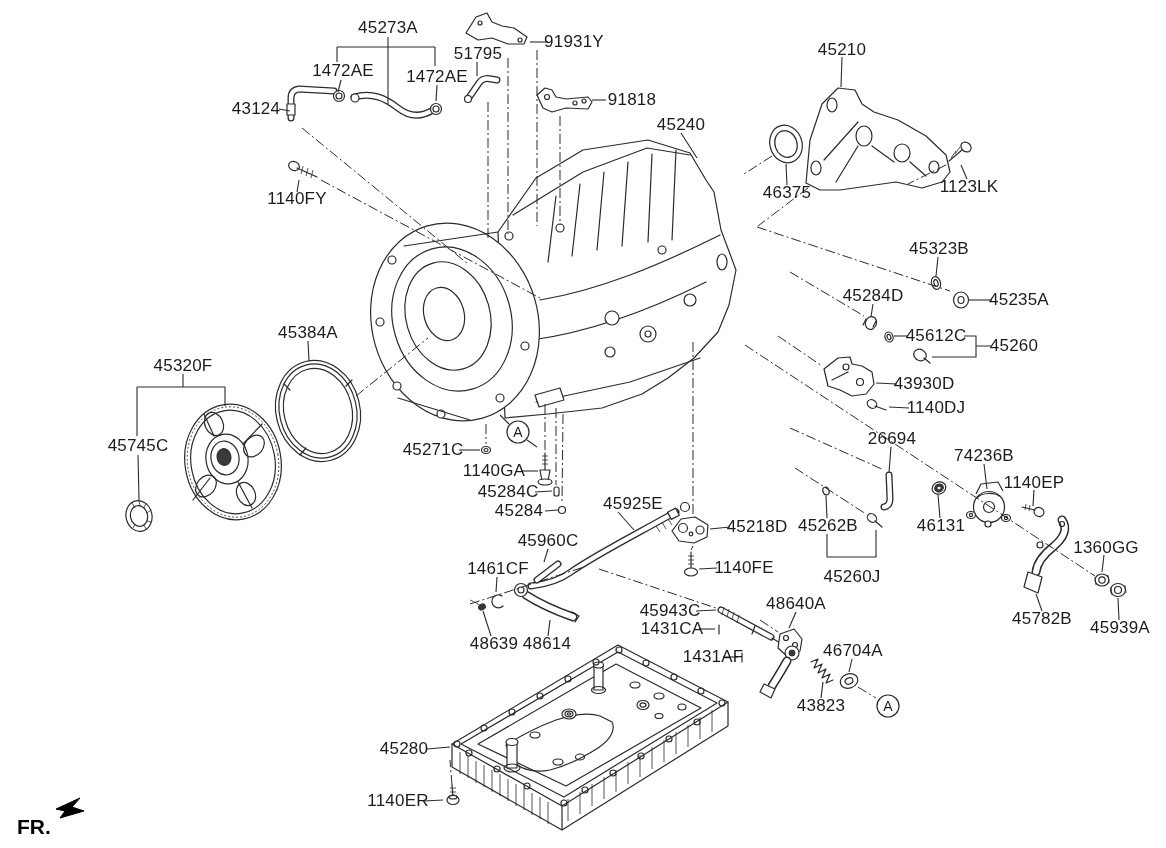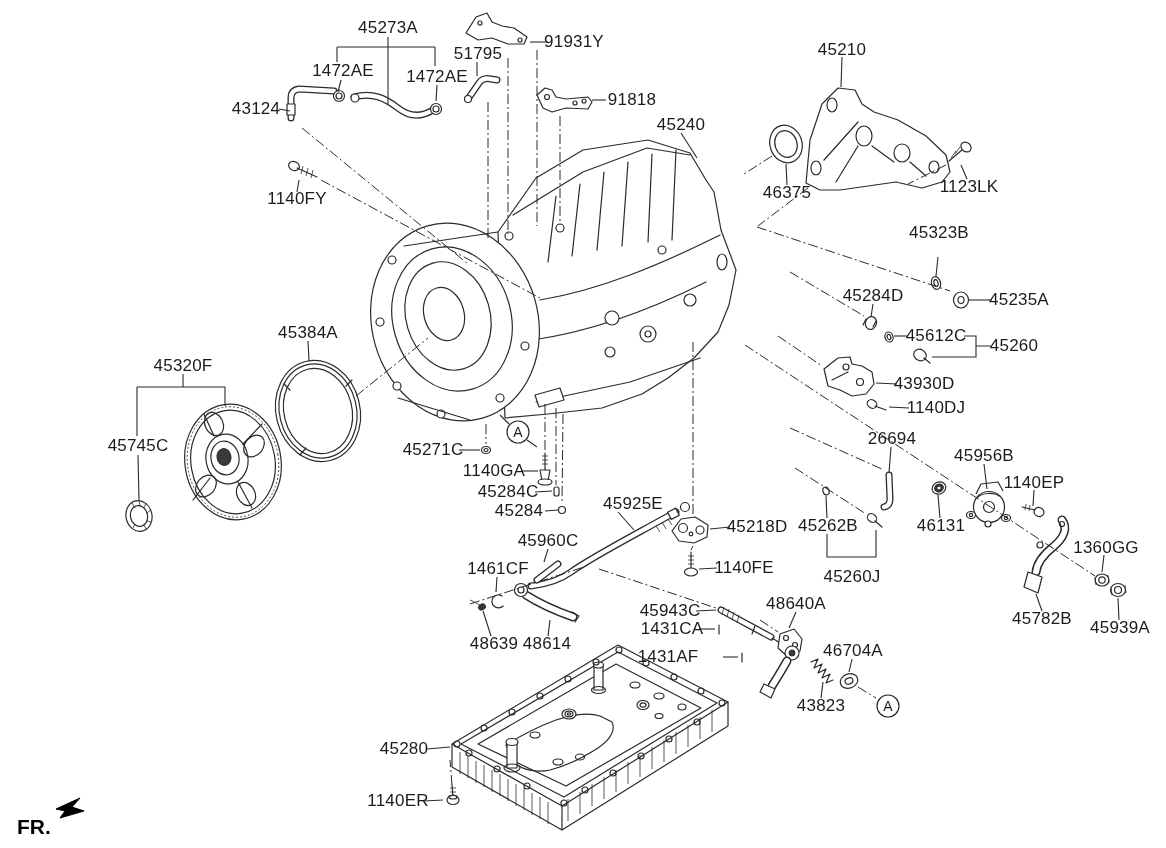--- a/index.html
+++ b/index.html
@@ -490,51 +490,51 @@
   <div class="part-label" style="left:437px;top:77px">1472AE</div>
   <div class="part-label" style="left:478px;top:54px">51795</div>
   <div class="part-label" style="left:574px;top:42px">91931Y</div>
   <div class="part-label" style="left:632px;top:100px">91818</div>
   <div class="part-label" style="left:256px;top:109px">43124</div>
   <div class="part-label" style="left:297px;top:199px">1140FY</div>
   <div class="part-label" style="left:681px;top:125px">45240</div>
   <div class="part-label" style="left:842px;top:50px">45210</div>
   <div class="part-label" style="left:787px;top:193px">46375</div>
   <div class="part-label" style="left:969px;top:187px">1123LK</div>
-  <div class="part-label" style="left:939px;top:233px">45323B</div>
+  <div class="part-label" style="left:939px;top:249px">45323B</div>
   <div class="part-label" style="left:873px;top:296px">45284D</div>
   <div class="part-label" style="left:1019px;top:300px">45235A</div>
   <div class="part-label" style="left:936px;top:336px">45612C</div>
   <div class="part-label" style="left:1014px;top:346px">45260</div>
   <div class="part-label" style="left:924px;top:384px">43930D</div>
   <div class="part-label" style="left:936px;top:408px">1140DJ</div>
   <div class="part-label" style="left:308px;top:333px">45384A</div>
   <div class="part-label" style="left:183px;top:366px">45320F</div>
   <div class="part-label" style="left:138px;top:446px">45745C</div>
   <div class="part-label" style="left:433px;top:450px">45271C</div>
   <div class="part-label" style="left:494px;top:471px">1140GA</div>
   <div class="part-label" style="left:508px;top:492px">45284C</div>
   <div class="part-label" style="left:519px;top:511px">45284</div>
   <div class="part-label" style="left:633px;top:504px">45925E</div>
   <div class="part-label" style="left:548px;top:541px">45960C</div>
   <div class="part-label" style="left:498px;top:569px">1461CF</div>
   <div class="part-label" style="left:757px;top:527px">45218D</div>
   <div class="part-label" style="left:744px;top:568px">1140FE</div>
   <div class="part-label" style="left:892px;top:439px">26694</div>
-  <div class="part-label" style="left:984px;top:456px">45956B</div>
+  <div class="part-label" style="left:984px;top:456px">74236B</div>
   <div class="part-label" style="left:1034px;top:483px">1140EP</div>
   <div class="part-label" style="left:828px;top:526px">45262B</div>
   <div class="part-label" style="left:941px;top:526px">46131</div>
   <div class="part-label" style="left:1106px;top:548px">1360GG</div>
   <div class="part-label" style="left:852px;top:577px">45260J</div>
   <div class="part-label" style="left:1042px;top:619px">45782B</div>
   <div class="part-label" style="left:1120px;top:628px">45939A</div>
   <div class="part-label" style="left:670px;top:611px">45943C</div>
   <div class="part-label" style="left:672px;top:629px">1431CA</div>
-  <div class="part-label" style="left:668px;top:657px">1431AF</div>
+  <div class="part-label" style="left:713px;top:657px">1431AF</div>
   <div class="part-label" style="left:796px;top:604px">48640A</div>
   <div class="part-label" style="left:853px;top:651px">46704A</div>
   <div class="part-label" style="left:821px;top:706px">43823</div>
   <div class="part-label" style="left:494px;top:644px">48639</div>
   <div class="part-label" style="left:547px;top:644px">48614</div>
   <div class="part-label" style="left:404px;top:749px">45280</div>
   <div class="part-label" style="left:398px;top:801px">1140ER</div>
 
   <div class="fr-label" style="left:17px;top:827px">FR.</div>
 </div>

